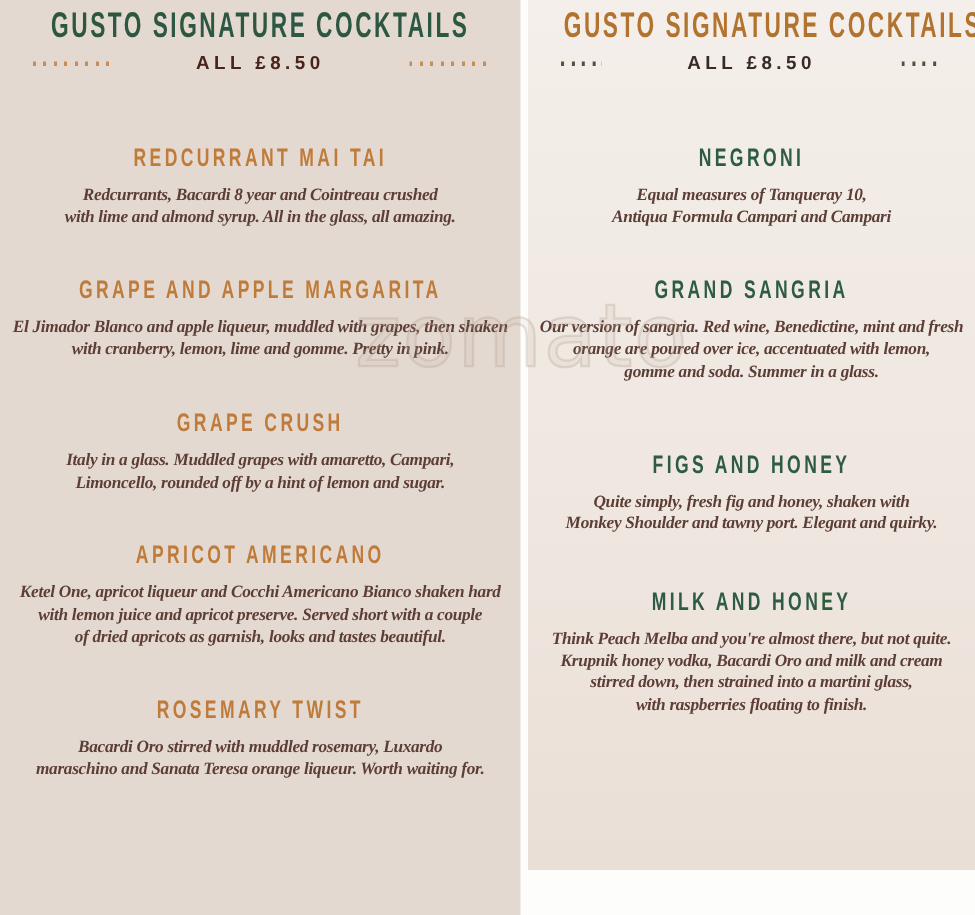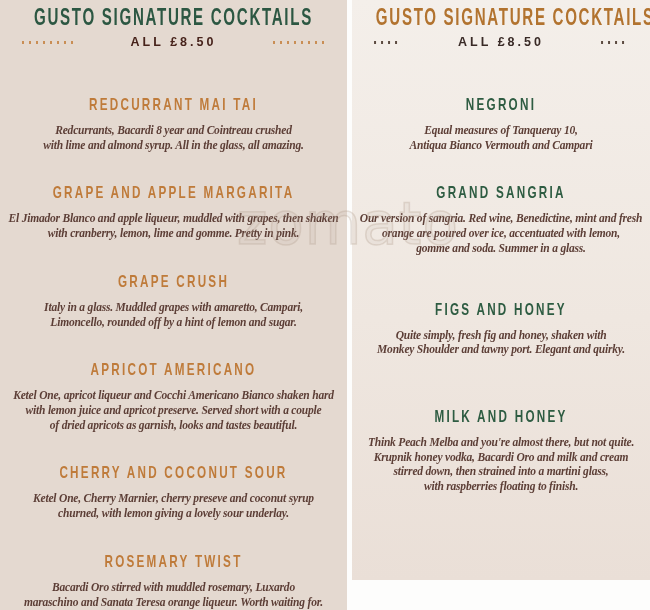--- a/index.html
+++ b/index.html
@@ -63,21 +63,21 @@
     font-family: "Liberation Sans", sans-serif;
     font-weight: 700;
     font-size: 12.5px;
     letter-spacing: 3px;
   }
   .col.left  .price { color: #47231b; }
   .col.right .price { color: #392a26; }
   .item { margin-top: 33px; }
   .item.first { margin-top: 48px; }
   .col.right .item.figs { margin-top: 46px; }
-  .col.right .item.milk { margin-top: 52px; }
+  .col.right .item.milk { margin-top: 36px; }
   .item h2 {
     margin: 0 0 11px 0;
     font-family: "Liberation Sans", sans-serif;
     font-weight: 700;
     font-size: 13px;
     letter-spacing: 2.5px;
     transform: scale(0.9, 1.3);
     transform-origin: 50% 50%;
     white-space: nowrap;
   }
@@ -137,43 +137,38 @@
       <p>Italy in a glass. Muddled grapes with amaretto, Campari,
 Limoncello, rounded off by a hint of lemon and sugar.</p>
     </div>
     <div class="item">
       <h2>APRICOT AMERICANO</h2>
       <p>Ketel One, apricot liqueur and Cocchi Americano Bianco shaken hard
 with lemon juice and apricot preserve. Served short with a couple
 of dried apricots as garnish, looks and tastes beautiful.</p>
     </div>
     <div class="item">
-      <h2>CHERRY AND COCONUT SOUR</h2>
-      <p>Ketel One, Cherry Marnier, cherry preseve and coconut syrup
-churned, with lemon giving a lovely sour underlay.</p>
-    </div>
-    <div class="item">
       <h2>ROSEMARY TWIST</h2>
       <p>Bacardi Oro stirred with muddled rosemary, Luxardo
 maraschino and Sanata Teresa orange liqueur. Worth waiting for.</p>
     </div>
   </section>
 
   <section class="col right">
     <h1 class="menu-title">GUSTO SIGNATURE COCKTAILS</h1>
     <div class="price-row">
       <span class="dots"></span>
       <span class="price">ALL £8.50</span>
       <span class="dots"></span>
     </div>
 
     <div class="item first">
       <h2>NEGRONI</h2>
       <p>Equal measures of Tanqueray 10,
-Antiqua Bianco Vermouth and Campari</p>
+Antiqua Formula Campari and Campari</p>
     </div>
     <div class="item">
       <h2>GRAND SANGRIA</h2>
       <p>Our version of sangria. Red wine, Benedictine, mint and fresh
 orange are poured over ice, accentuated with lemon,
 gomme and soda. Summer in a glass.</p>
     </div>
     <div class="item figs">
       <h2>FIGS AND HONEY</h2>
       <p>Quite simply, fresh fig and honey, shaken with

